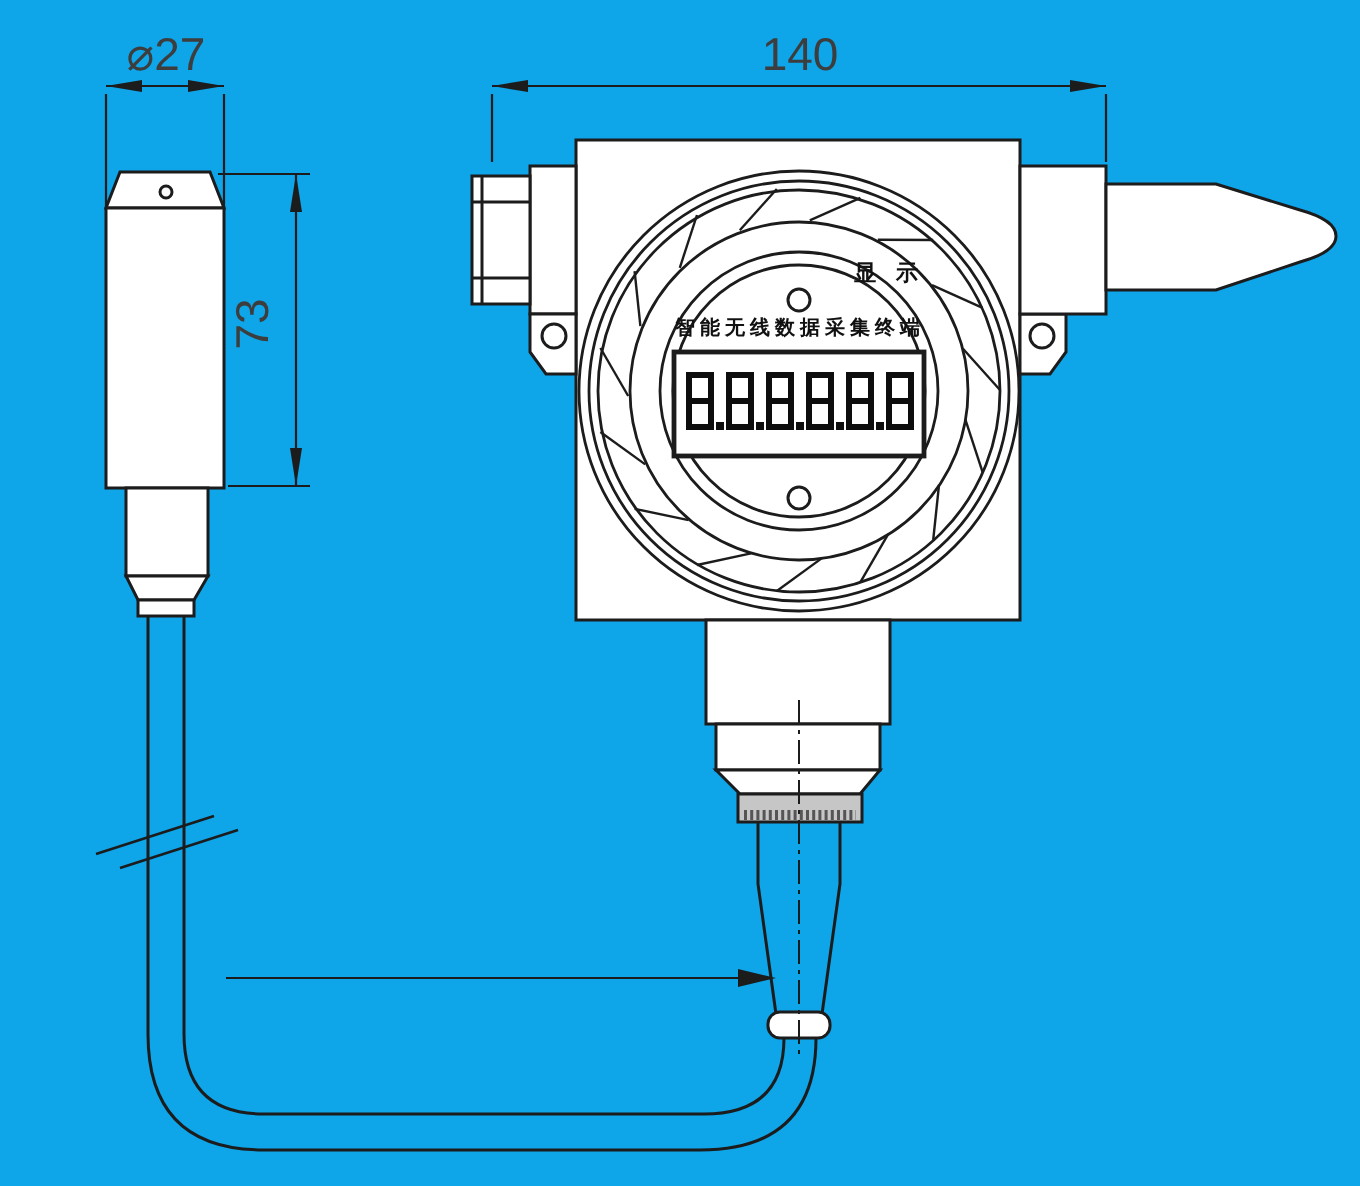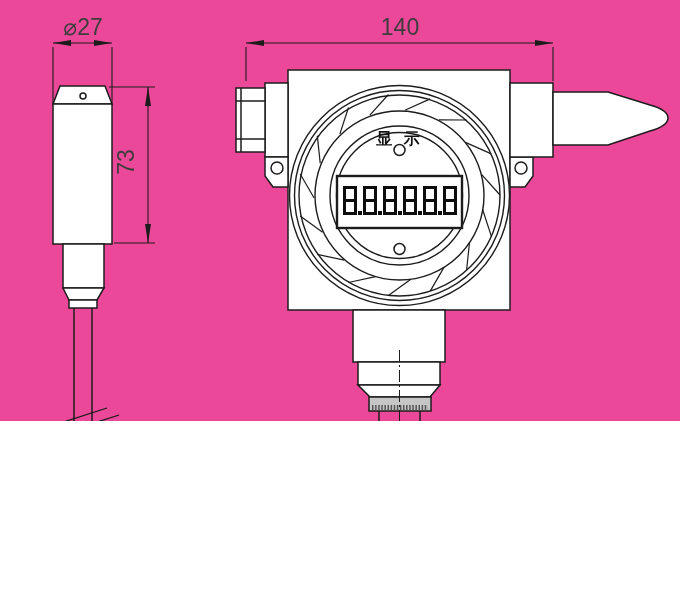--- a/index.html
+++ b/index.html
@@ -1,24 +1,24 @@
 <!DOCTYPE html>
 <html><head>
 <meta charset="utf-8">
 <style>
   html,body{margin:0;padding:0;background:#ffffff;}
-  #canvas{position:relative;width:680px;height:421px;background:#ec4899;overflow:hidden;
+  #canvas{position:relative;width:680px;height:593px;background:#0ea5e9;overflow:hidden;
           font-family:"DejaVu Sans",sans-serif;}
   #lineart{position:absolute;left:0;top:0;}
   .overlay{position:absolute;white-space:nowrap;}
   .dim-text{color:#3d3d3d;font-size:23px;font-family:"Liberation Sans","DejaVu Sans",sans-serif;
             font-weight:400;text-align:center;}
   .dim-rot{transform:rotate(-90deg);transform-origin:center center;}
   .cjk{color:#111;font-weight:bold;text-align:center;}
-  .face-btn-label{font-size:16px;letter-spacing:3px;}
+  .face-btn-label{font-size:11px;letter-spacing:3px;text-align:right;}
   .face-title{font-size:10px;letter-spacing:2.5px;}
   .sleeve-label{font-family:"DejaVu Sans Mono","Liberation Mono",monospace;
                 font-weight:bold;font-size:16.5px;color:#0a0a0a;letter-spacing:-0.4px;}
   
   #segdigits{position:absolute;left:343px;top:185px;width:114px;height:30px;
              display:flex;justify-content:space-between;align-items:flex-end;}
   .seg-unit{display:flex;align-items:flex-end;}
   .seg-digit{position:relative;width:13.5px;height:29px;}
   .seg-digit::before{content:"";position:absolute;left:0;top:0;width:13.5px;height:16px;
              border:3.2px solid #0d0d0d;box-sizing:border-box;background:#fff;}
@@ -156,20 +156,21 @@
   </svg>
 
   <div class="overlay dim-text" style="left:50px;top:14px;width:66px;">⌀27</div>
 
   <div class="overlay dim-text" style="left:369px;top:14px;width:62px;text-align:center;">140</div>
 
   <div class="overlay dim-text dim-rot" style="left:96px;top:149px;width:60px;height:26px;">73</div>
 
   <div class="overlay cjk face-btn-label" style="left:337px;top:129px;width:125px;">显 示</div>
 
+  <div class="overlay cjk face-title" style="left:334px;top:157px;width:132px;">智能无线数据采集终端</div>
 
   <div id="segdigits">
       <div class="seg-unit">
         <div class="seg-digit"></div>
         <div class="seg-dp"></div>
       </div>
       <div class="seg-unit">
         <div class="seg-digit"></div>
         <div class="seg-dp"></div>
       </div>

